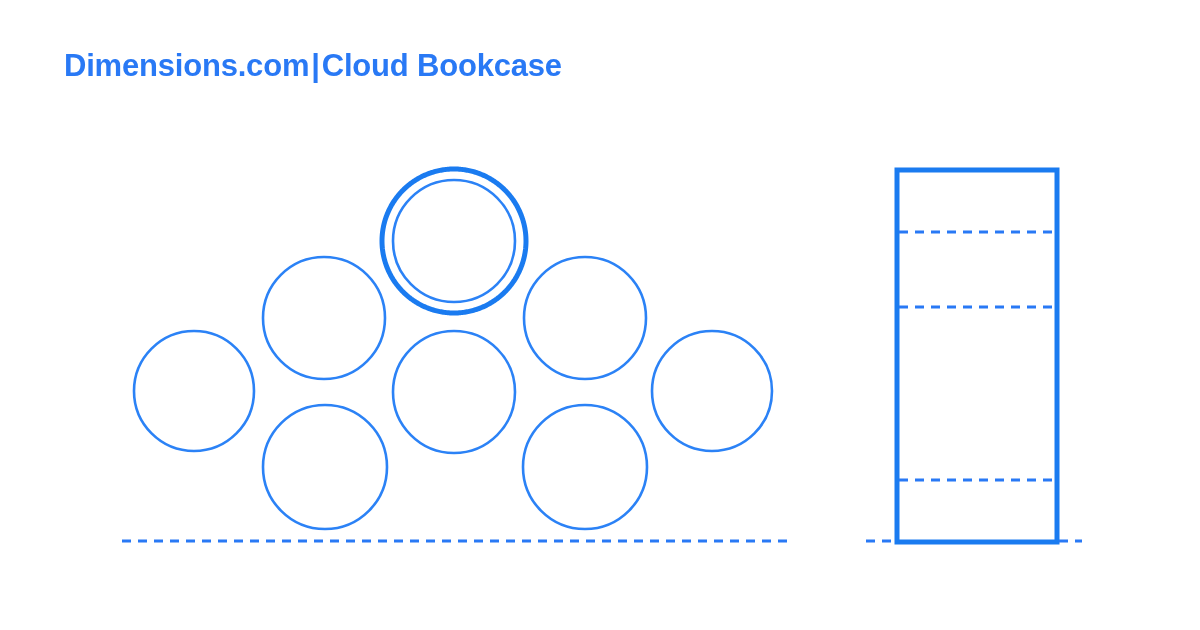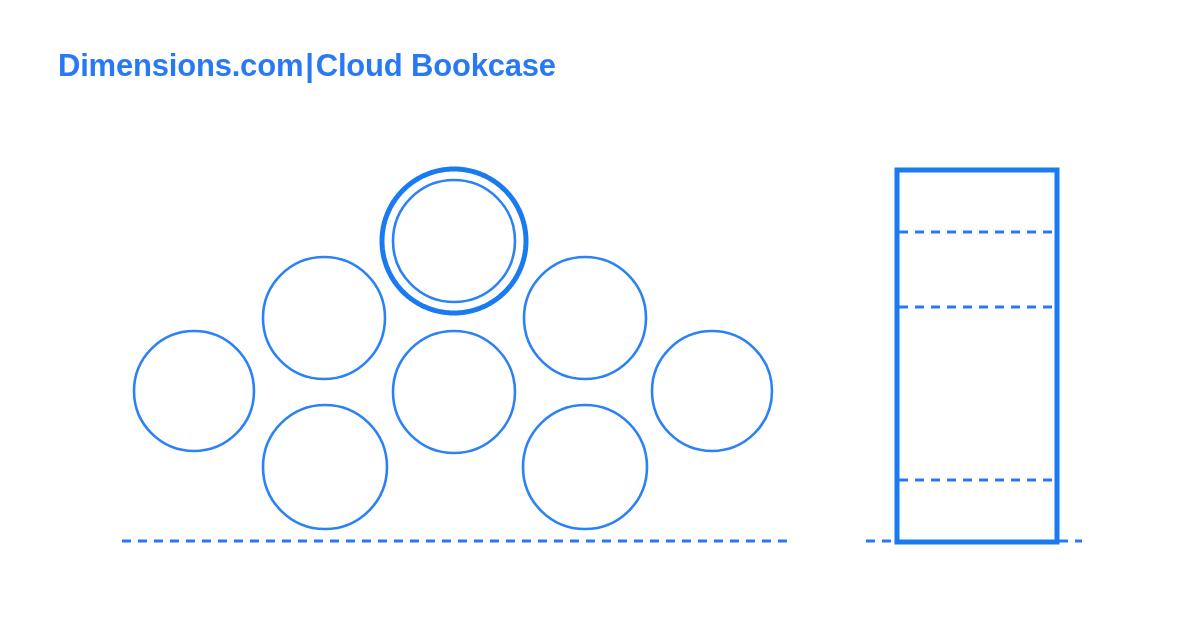--- a/index.html
+++ b/index.html
@@ -15,21 +15,21 @@
     position: relative;
   }
   #canvas {
     position: relative;
     width: 1200px;
     height: 630px;
     background: #ffffff;
   }
   .title {
     position: absolute;
-    left: 58px;
+    left: 64px;
     top: 50px;
     font-family: "Liberation Sans", sans-serif;
     font-size: 31px;
     font-weight: bold;
     letter-spacing: -0.2px;
     white-space: nowrap;
     color: #2979f5;
     line-height: 1;
   }
   .title .sep {

